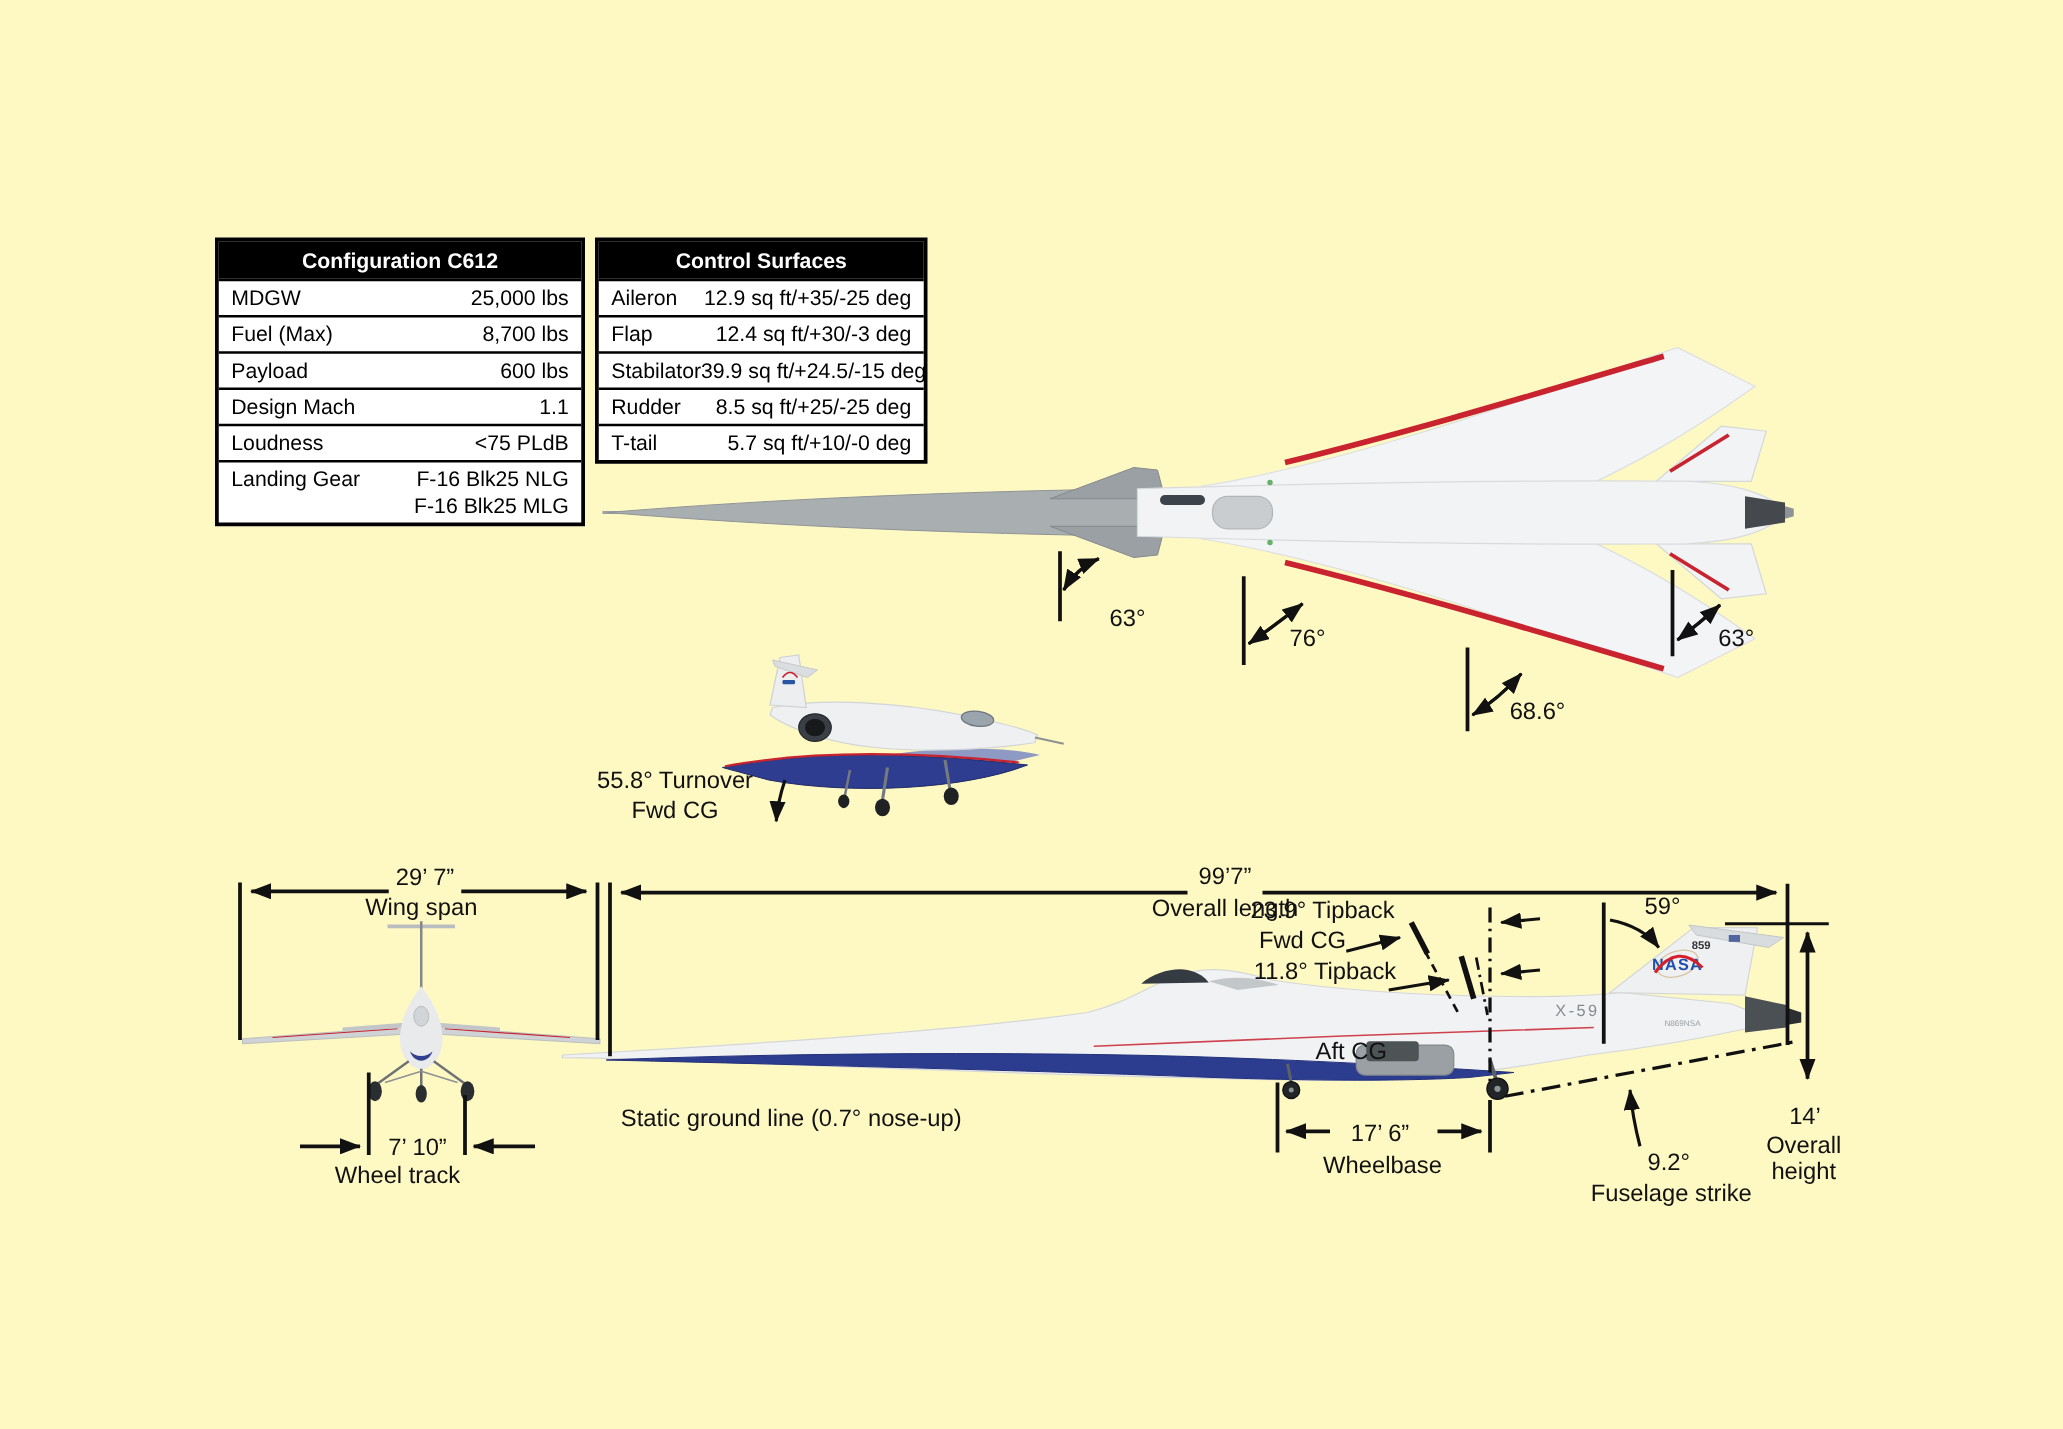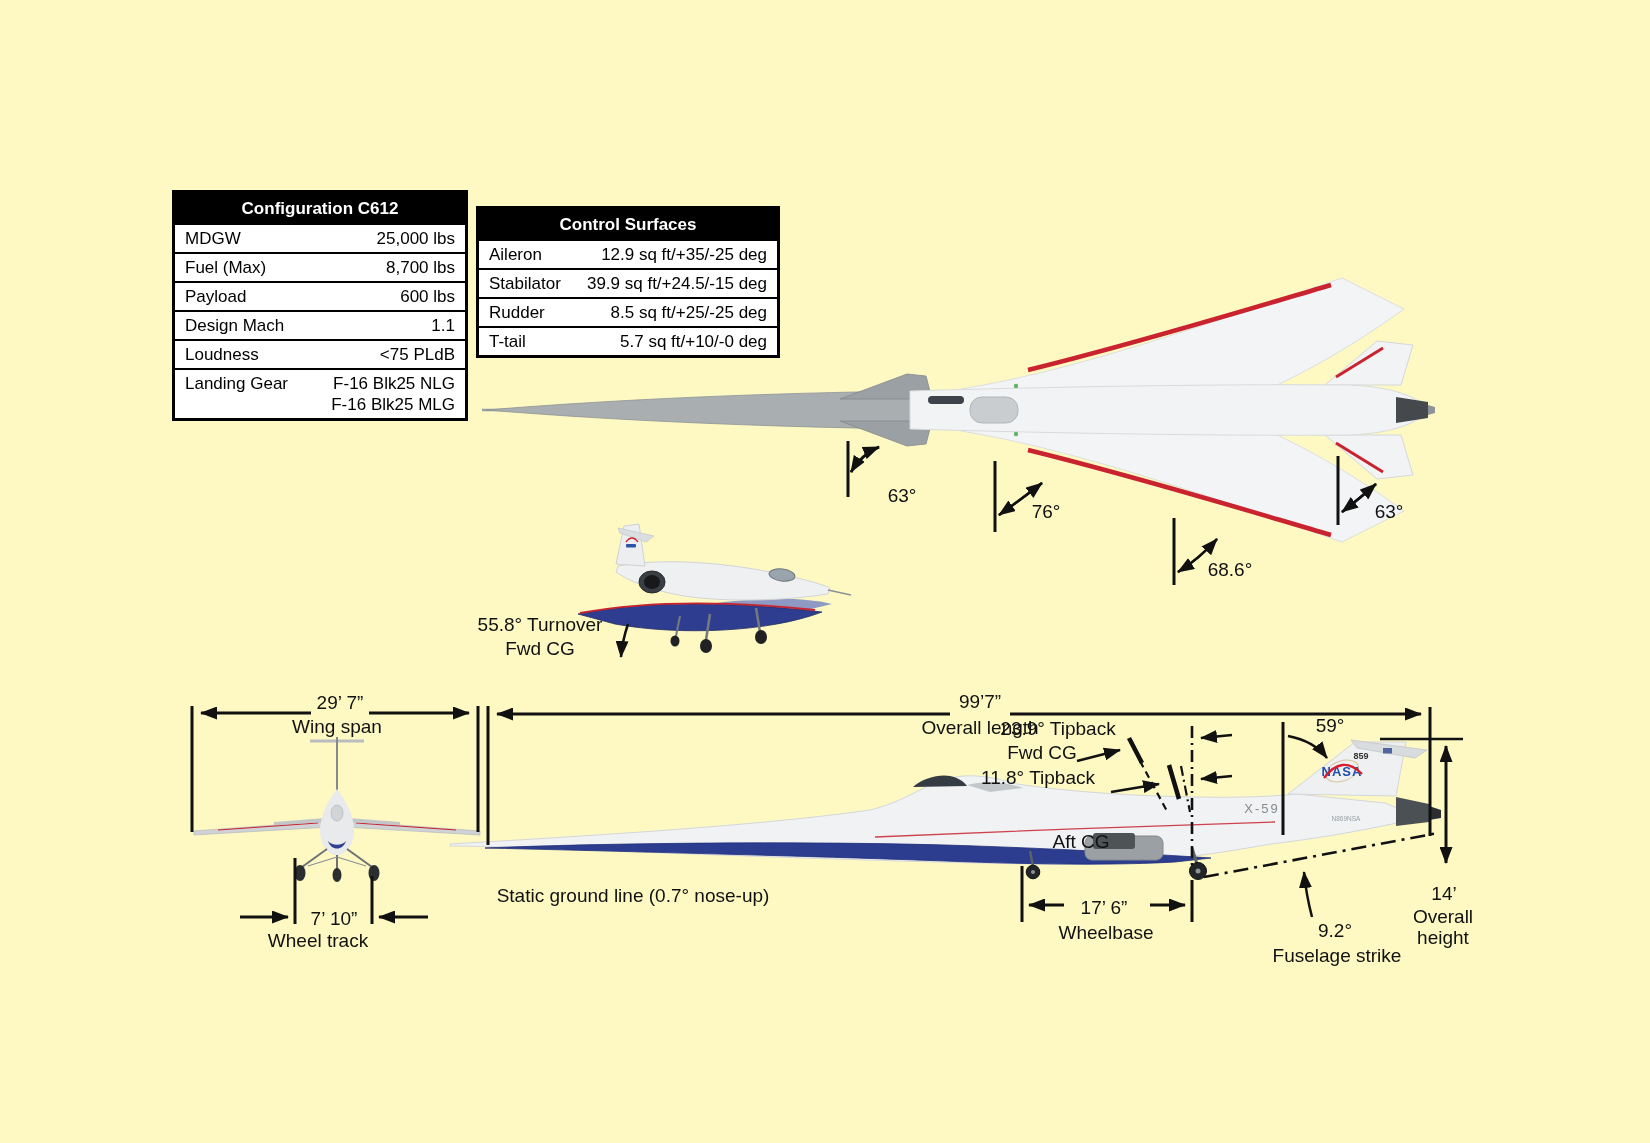--- a/index.html
+++ b/index.html
@@ -59,25 +59,29 @@
     </div>
     <div class="spec-row">
       <span class="spec-label">Landing Gear</span>
       <span class="spec-value">
         <div>F-16 Blk25 NLG</div>
         <div>F-16 Blk25 MLG</div>
       </span>
     </div>
   </div>
 
-  <div class="spec-table" style="left:476px;top:190px;width:304px;margin-top:16px;">
+  <div class="spec-table" style="left:476px;top:190px;width:266px;">
     <div class="spec-header">Control Surfaces</div>
     <div class="spec-row">
       <span class="spec-label">Aileron</span>
       <span class="spec-value">12.9 sq ft/+35/-25 deg</span>
+    </div>
+    <div class="spec-row">
+      <span class="spec-label">Flap</span>
+      <span class="spec-value">12.4 sq ft/+30/-3 deg</span>
     </div>
     <div class="spec-row">
       <span class="spec-label">Stabilator</span>
       <span class="spec-value">39.9 sq ft/+24.5/-15 deg</span>
     </div>
     <div class="spec-row">
       <span class="spec-label">Rudder</span>
       <span class="spec-value">8.5 sq ft/+25/-25 deg</span>
     </div>
     <div class="spec-row">
@@ -293,21 +297,21 @@
 
   <div class="dim" style="left:340px;top:703px;">29’ 7”</div>
   <div class="dim" style="left:337px;top:727px;">Wing span</div>
   <div class="dim" style="left:334px;top:919px;">7’ 10”</div>
   <div class="dim" style="left:318px;top:941px;">Wheel track</div>
 
   <div class="dim" style="left:980px;top:702px;">99’7”</div>
   <div class="dim" style="left:980px;top:728px;">Overall length</div>
   <div class="dim" style="left:1058px;top:729px;">23.9° Tipback</div>
   <div class="dim" style="left:1042px;top:753px;">Fwd CG</div>
-  <div class="dim" style="left:1038px;top:778px;">11.8° Tipback</div>
+  <div class="dim" style="left:1060px;top:778px;">11.8° Tipback</div>
   <div class="dim" style="left:1081px;top:802px;margin-top:40px;">Aft CG</div>
   <div class="dim" style="left:1330px;top:726px;">59°</div>
   <div class="dim" style="left:633px;top:896px;">Static ground line (0.7° nose-up)</div>
   <div class="dim" style="left:1104px;top:908px;">17’ 6”</div>
   <div class="dim" style="left:1106px;top:933px;">Wheelbase</div>
   <div class="dim" style="left:1335px;top:931px;">9.2°</div>
   <div class="dim" style="left:1337px;top:956px;">Fuselage strike</div>
   <div class="dim" style="left:1444px;top:894px;">14’</div>
   <div class="dim" style="left:1443px;top:917px;">Overall</div>
   <div class="dim" style="left:1443px;top:938px;">height</div>

